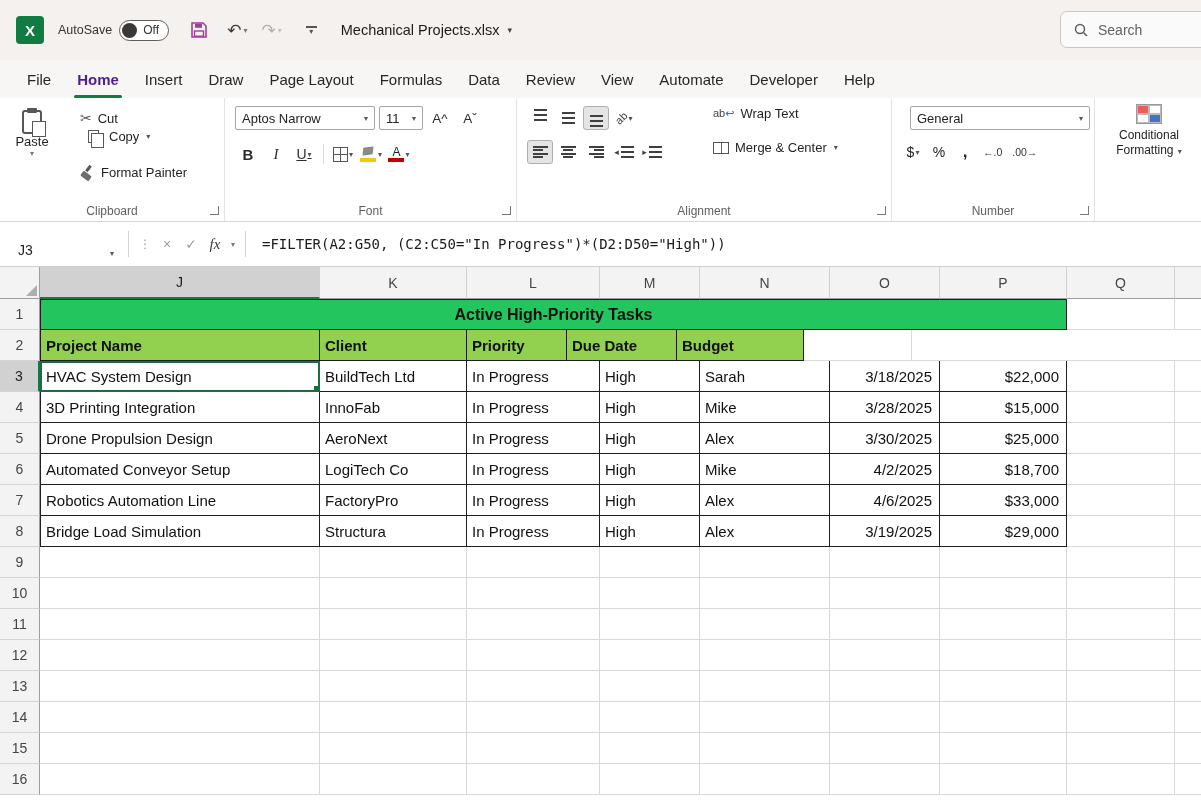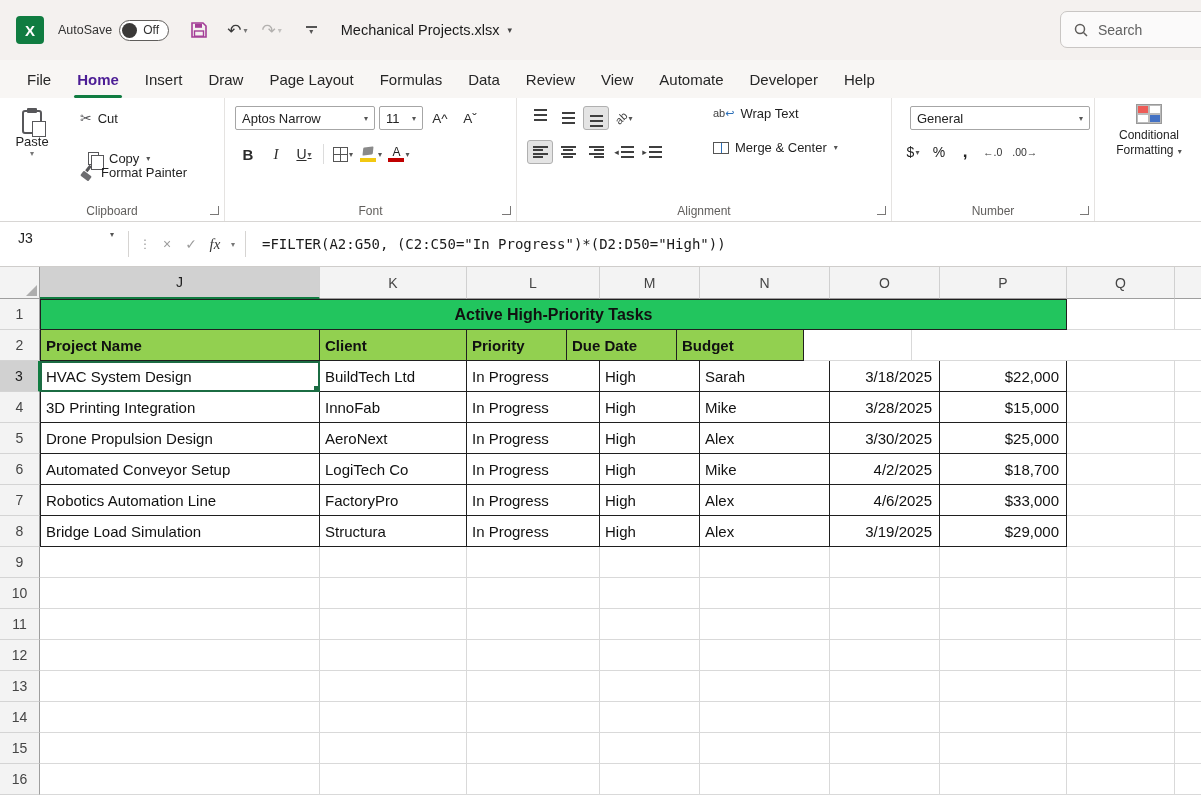--- a/index.html
+++ b/index.html
@@ -40,21 +40,21 @@
   .launcher { position:absolute; right:5px; bottom:6px; width:9px; height:9px; border-right:1.5px solid #7a7877; border-bottom:1.5px solid #7a7877; }
   .g-clipboard { width:225px; } .g-font { width:292px; } .g-align { width:375px; } .g-number { width:203px; } .g-styles { flex:1; border-right:none; }
 
   .pastebtn { position:absolute; left:4px; top:6px; width:56px; display:flex; flex-direction:column; align-items:center; padding:6px 0 3px; border-radius:4px; }
   .pastebtn .lbl { font-size:13px; color:#1f1f1f; }
   .pastebtn .tb-caret { margin:0; }
   .clipboard-ic { width:20px; height:24px; border:2px solid #57575a; border-radius:3px; background:#fff; position:relative; }
   .clipboard-ic::before { content:''; position:absolute; top:-4px; left:50%; transform:translateX(-50%); width:10px; height:5px; background:#57575a; border-radius:1px; }
   .clipboard-ic::after { content:''; position:absolute; right:-6px; bottom:-5px; width:12px; height:14px; background:#fff; border:1.5px solid #57575a; }
   .clip-row { position:absolute; left:80px; display:flex; align-items:center; gap:6px; height:24px; font-size:13px; color:#1f1f1f; white-space:nowrap; }
-  .r1 { top:8px; } .r2 { top:48px;padding-left:8px; } .r3 { top:62px; }
+  .r1 { top:8px; } .r2 { top:26px;padding-left:8px; } .r3 { top:62px; }
   .cut-glyph { font-size:14px; color:#57575a; }
   .copy-ic { width:11px; height:13px; border:1.5px solid #57575a; background:#fff; position:relative; margin-right:4px; }
   .copy-ic::after { content:''; position:absolute; left:2px; top:2px; width:11px; height:13px; border:1.5px solid #57575a; background:#fff; }
   .brush-ic { width:15px; height:15px; position:relative; }
   .brush-ic::before { content:''; position:absolute; left:7px; top:0; width:3px; height:7px; background:#57575a; transform:rotate(38deg); }
   .brush-ic::after { content:''; position:absolute; left:1px; bottom:1px; width:10px; height:6px; background:#6d6d70; border-radius:1px; transform:rotate(38deg); }
 
   .combo { border:1px solid #a6a6a6; background:#fff; height:24px; display:flex; align-items:center; padding:0 6px; font-size:13px; color:#222; border-radius:2px; }
   .combo .caret { margin-left:auto; font-size:8px; color:#555; padding-left:4px; }
   .fontname { position:absolute; left:10px; top:8px; width:140px; }
@@ -103,21 +103,21 @@
   .commag { font-weight:700; font-size:17px; }
   .decg { font-size:10.5px; color:#333; letter-spacing:0; }
 
   .cfbtn { position:absolute; left:8px; top:6px; width:92px; text-align:center; font-size:12px; color:#1f1f1f; line-height:1.25; }
   .cf-ic { width:26px; height:20px; margin:0 auto 4px; border:1px solid #999; display:grid; grid-template-columns:1fr 1fr; grid-template-rows:1fr 1fr; }
   .cf-ic i { display:block; border:0.5px solid #bbb; }
   .cf-red { background:#ED5C57; } .cf-blue { background:#4472C4; } .cf-white { background:#fff; }
 
   
   .formulabar { height:45px; background:#fff; border-bottom:1px solid #cfcdcb; display:flex; align-items:center; padding-left:10px; }
-  .namebox { width:112px; height:28px; display:flex; align-items:flex-start; padding:0 8px; font-size:14px; color:#1f1f1f; }
+  .namebox { width:112px; height:28px; display:flex; align-items:flex-end; padding:0 8px; font-size:14px; color:#1f1f1f; }
   .namebox .caret { margin-left:auto; font-size:8px; color:#555; }
   .fb-sep { width:1px; height:26px; background:#d6d4d2; margin:0 6px; }
   .grip { font-size:12px; color:#9a9a9a; margin:0 4px; }
   .fbtn { width:24px; text-align:center; font-size:14px; color:#9c9c9c; }
   .fxg { font-style:italic; font-family:"Liberation Serif",serif; font-size:15px; color:#3a3a3a; }
   .fb-caret { font-size:8px; color:#777; margin:0 4px; }
   .formula { flex:1; font-family:"DejaVu Sans Mono",monospace; font-size:14px; color:#1b1b1b; padding-left:10px; white-space:nowrap; overflow:hidden; }
 
   
   .grid { position:relative; background:#fff; }

